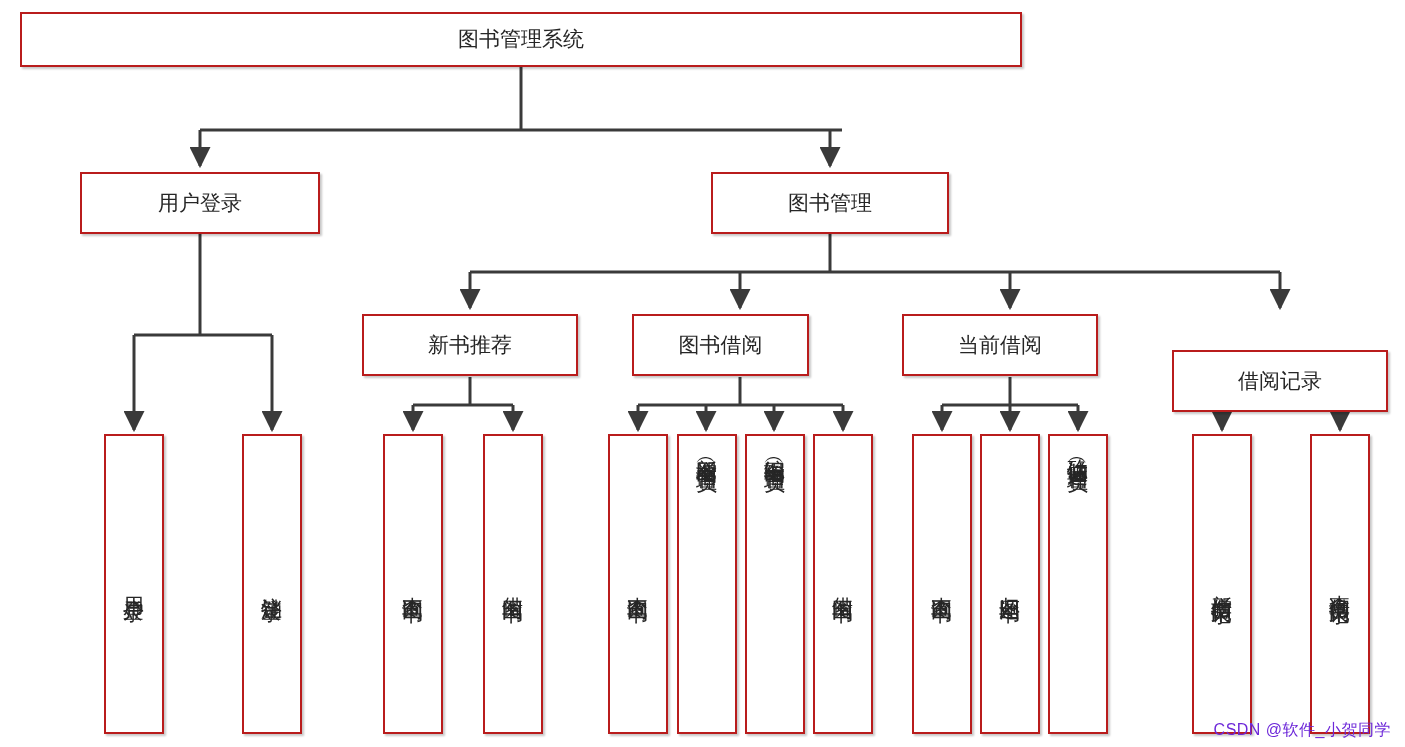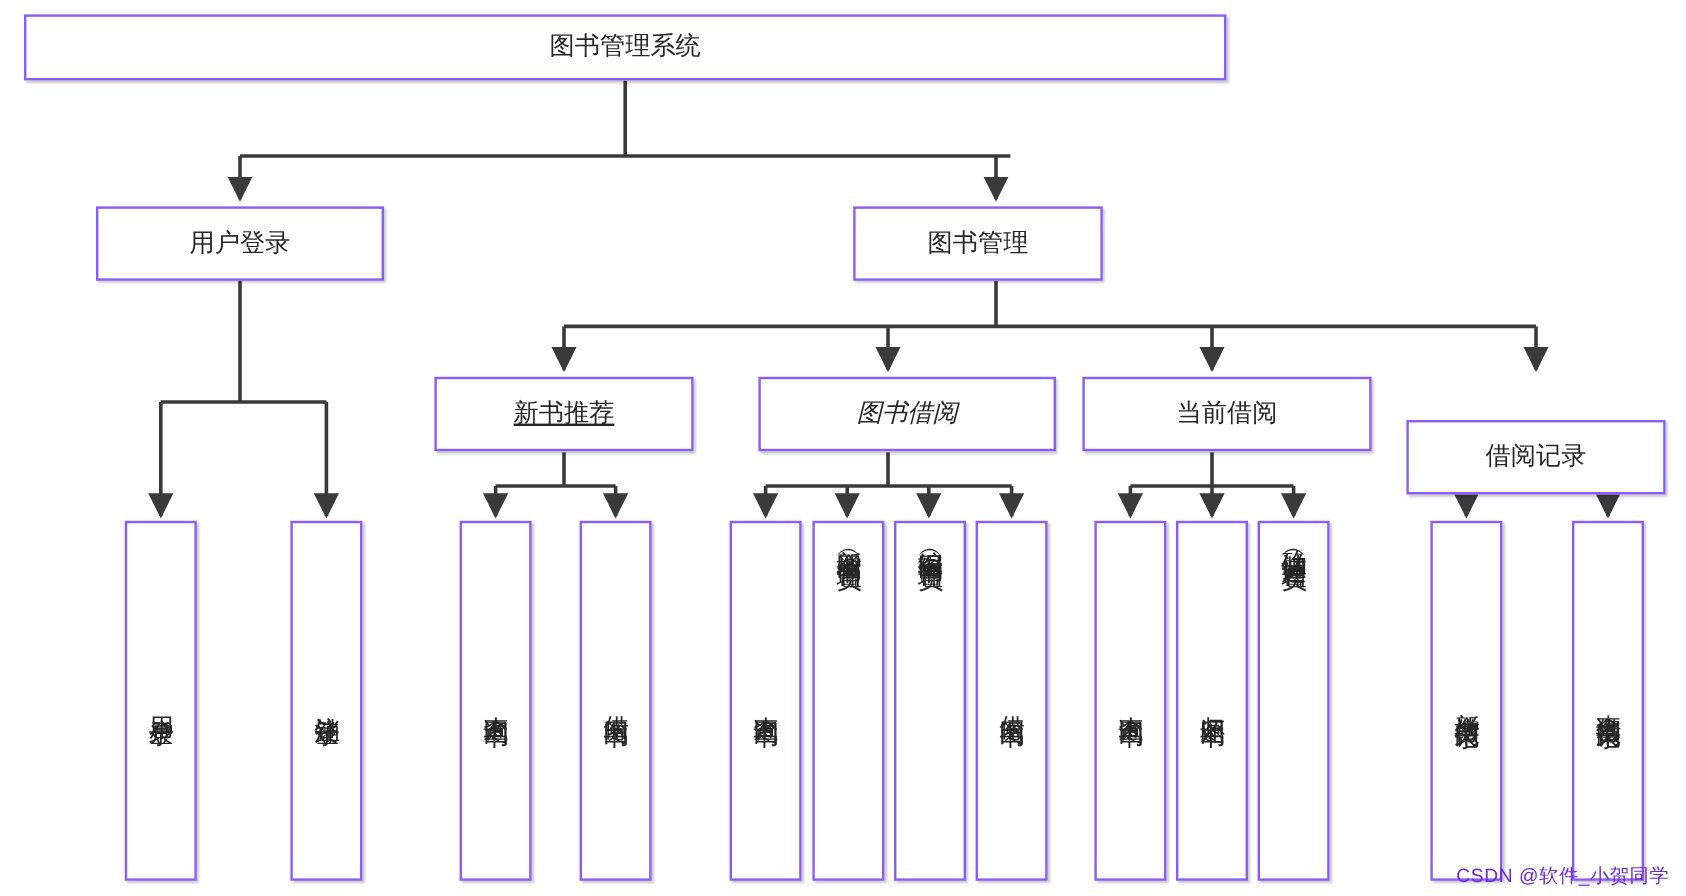--- a/index.html
+++ b/index.html
@@ -23,21 +23,21 @@
     left: 0;
     top: 0;
     width: 1405px;
     height: 747px;
     pointer-events: none;
   }
   .node {
     position: absolute;
     box-sizing: border-box;
     background: #ffffff;
-    border: 2px solid #8b5cf6;
+    border: 2px solid #b91c1c;
     box-shadow: 2px 2px 2px rgba(0,0,0,0.22);
     display: flex;
     align-items: center;
     justify-content: center;
     color: #262626;
     z-index: 2;
   }
   .node-label {
     display: block;
     text-align: center;
@@ -130,33 +130,33 @@
   </svg>
 
   <div class="node horiz" style="left:20px; top:12px; width:1002px; height:55px;">
     <span class="node-label">图书管理系统</span>
   </div>
 
   <div class="node horiz" style="left:80px; top:172px; width:240px; height:62px;">
     <span class="node-label">用户登录</span>
   </div>
 
-  <div class="node horiz" style="left:711px; top:172px; width:208px; height:62px;">
+  <div class="node horiz" style="left:711px; top:172px; width:238px; height:62px;">
     <span class="node-label">图书管理</span>
   </div>
 
-  <div class="node horiz" style="left:362px; top:314px; width:216px; height:62px;text-decoration:underline;">
+  <div class="node horiz" style="left:362px; top:314px; width:216px; height:62px;">
     <span class="node-label">新书推荐</span>
   </div>
 
-  <div class="node horiz" style="left:632px; top:314px; width:248px; height:62px;font-style:italic;">
+  <div class="node horiz" style="left:632px; top:314px; width:177px; height:62px;">
     <span class="node-label">图书借阅</span>
   </div>
 
-  <div class="node horiz" style="left:902px; top:314px; width:241px; height:62px;">
+  <div class="node horiz" style="left:902px; top:314px; width:196px; height:62px;">
     <span class="node-label">当前借阅</span>
   </div>
 
   <div class="node horiz" style="left:1172px; top:314px; width:216px; height:62px;margin-top:36px;">
     <span class="node-label">借阅记录</span>
   </div>
 
   <div class="node vert centered" style="left:104px; top:434px; width:60px; height:300px;">
     <span class="node-label">用户登录</span>
   </div>

